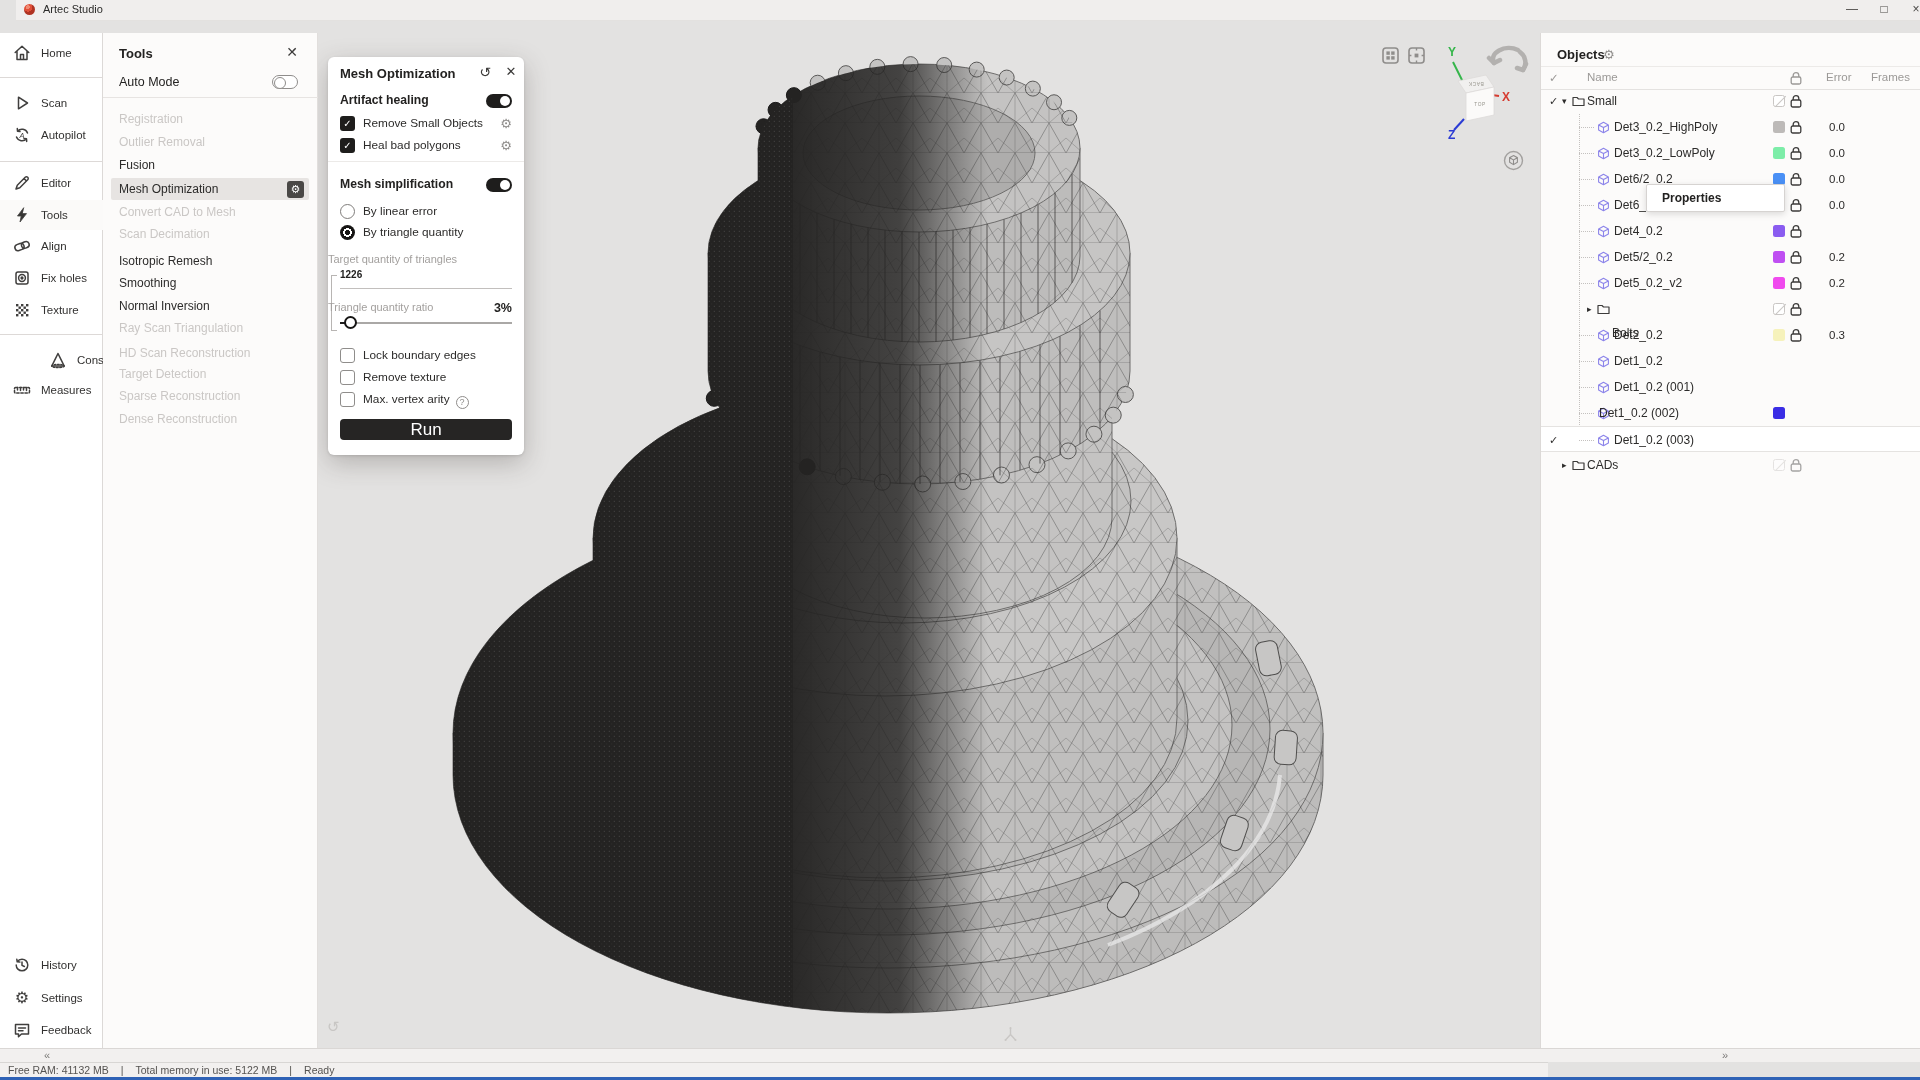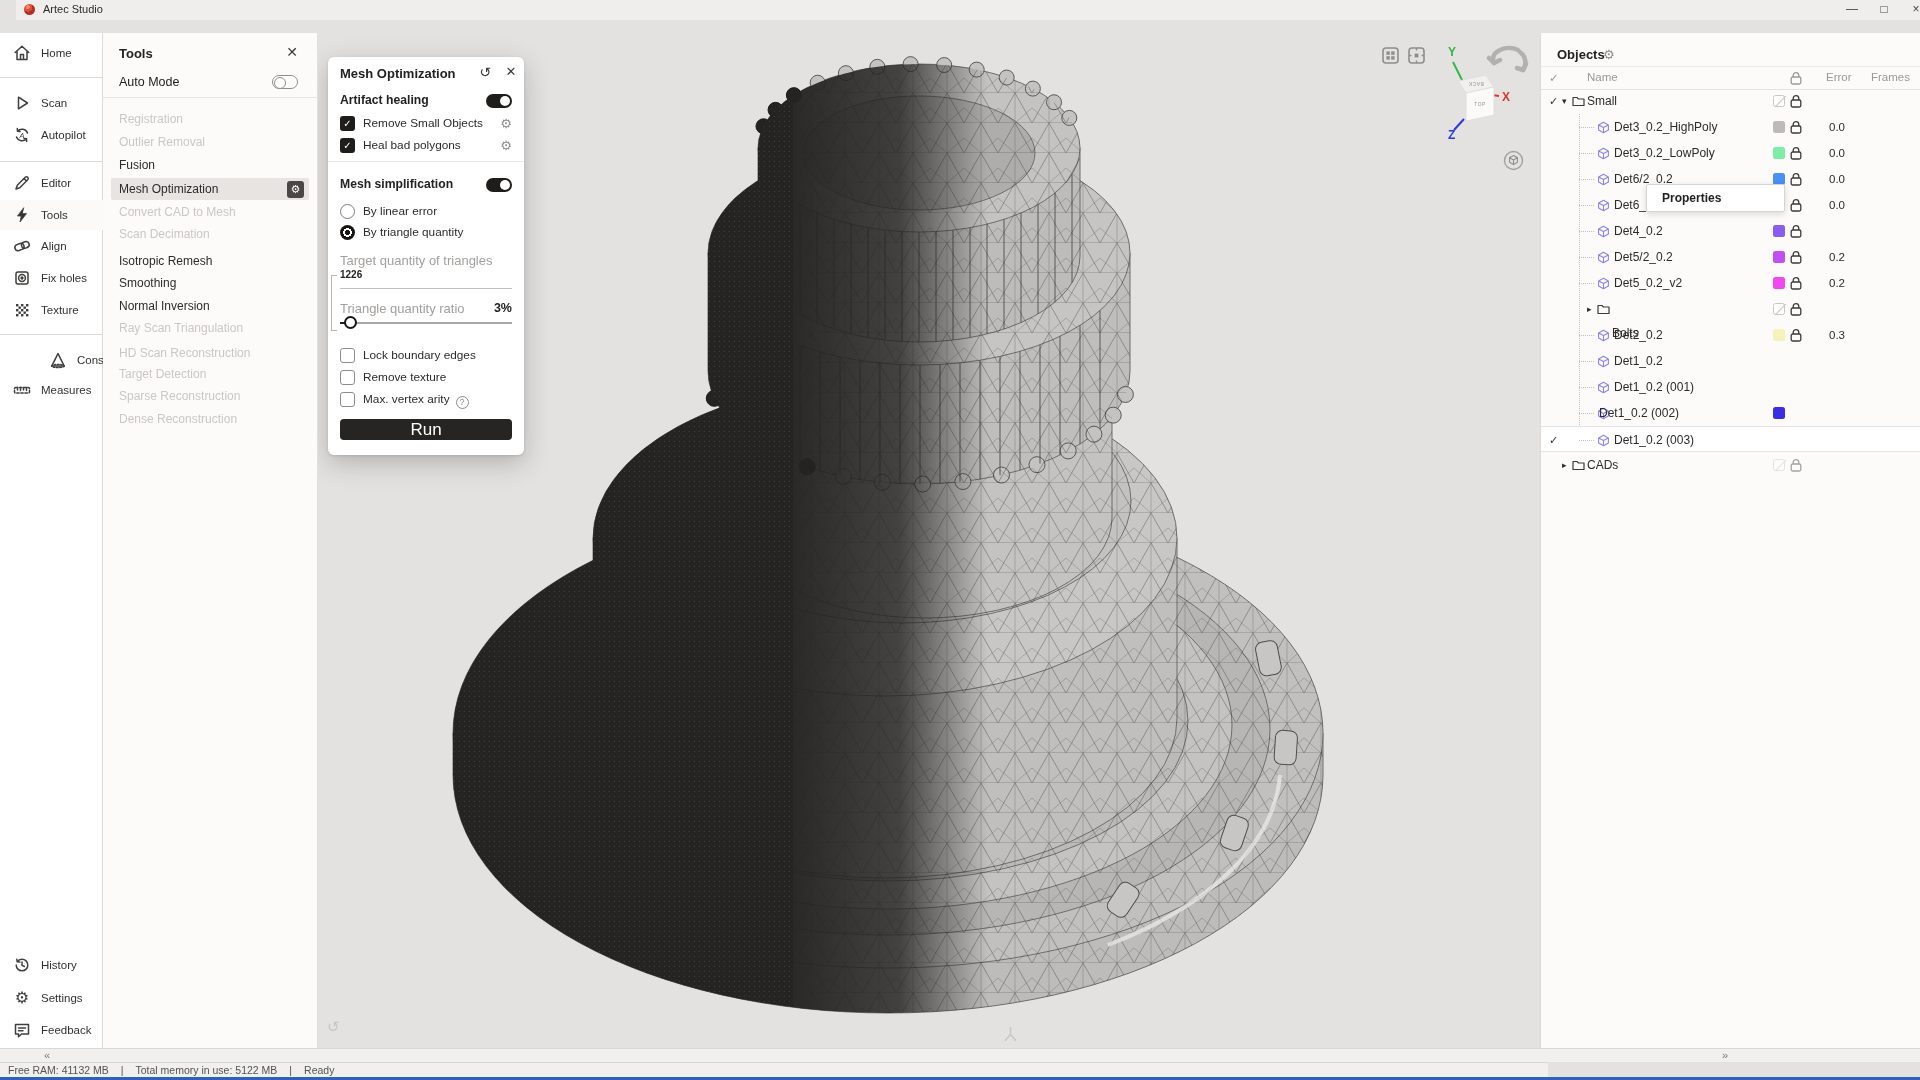--- a/index.html
+++ b/index.html
@@ -70,21 +70,21 @@
   .dlg-undo{position:absolute;left:148px;top:7px;font-size:14px;color:#3a3938;width:18px;text-align:center}
   .dlg-close{position:absolute;left:174px;top:7px;font-size:13px;color:#3a3938;width:18px;text-align:center}
   .dlg-sec{position:absolute;left:12px;font-size:12.2px;font-weight:bold;color:#232221}
   .dlg-toggle{position:absolute;right:12px}
   .dlg-divider{position:absolute;left:0;top:104px;width:196px;height:1px;background:#eceae8}
   .crow,.rrow{position:absolute;left:12px;right:12px;height:18px}
   .crow .clb,.rrow .clb{position:absolute;left:23px;top:0;line-height:17px;font-size:11.8px;color:#2c2b2a;white-space:nowrap}
   .crow .cbox,.rrow .radio{position:absolute;left:0;top:1px}
   .crow .gear-glyph{position:absolute;right:0;top:1px;font-size:13px}
   .helpc{display:inline-block;width:13px;height:13px;border:1.2px solid #8f8d8b;border-radius:50%;color:#8f8d8b;font-size:9px;line-height:11px;text-align:center;vertical-align:-2px;margin-left:6px}
-  .dlg-gray{position:absolute;left:12px;font-size:13px;color:#a3a09e}
+  .dlg-gray{position:absolute;left:0;font-size:11px;color:#a3a09e}
   .dlg-val{position:absolute;left:12px;font-size:10px;font-weight:bold;color:#232221}
   .dlg-underline{position:absolute;left:12px;right:12px;top:231px;height:1px;background:#c2bfbd}
   .dlg-pct{position:absolute;right:12px;font-size:12.5px;font-weight:bold;color:#232221}
   .slider{position:absolute;left:12px;right:12px;top:258px;height:16px}
   .slider .track{position:absolute;left:0;right:0;top:7px;height:1.5px;background:#aaa8a6}
   .slider .fill{position:absolute;left:0;top:6.5px;width:9px;height:2.5px;background:#1e1d1c}
   .slider .knob{position:absolute;left:4px;top:1px;width:13px;height:13px;border-radius:50%;background:#fff;border:2.5px solid #161514}
   .bracket{position:absolute;left:3px;top:218px;width:6px;height:56px;border-left:1px solid #b8b5b3;border-top:1px solid #b8b5b3;border-bottom:1px solid #b8b5b3}
   .runbtn{position:absolute;left:12px;right:12px;top:362px;height:21px;background:#262524;border:none;border-radius:4px;color:#fff;font-size:17px;font-family:inherit}
 

